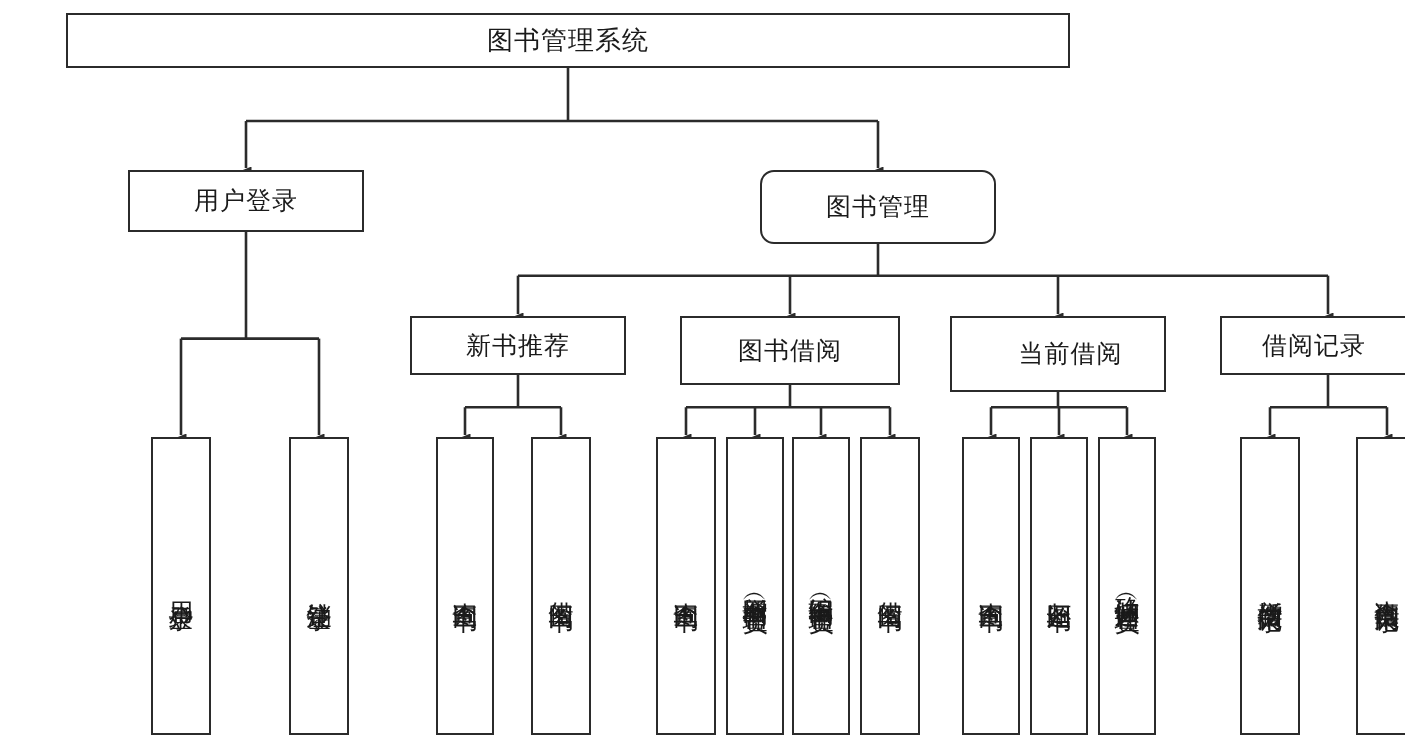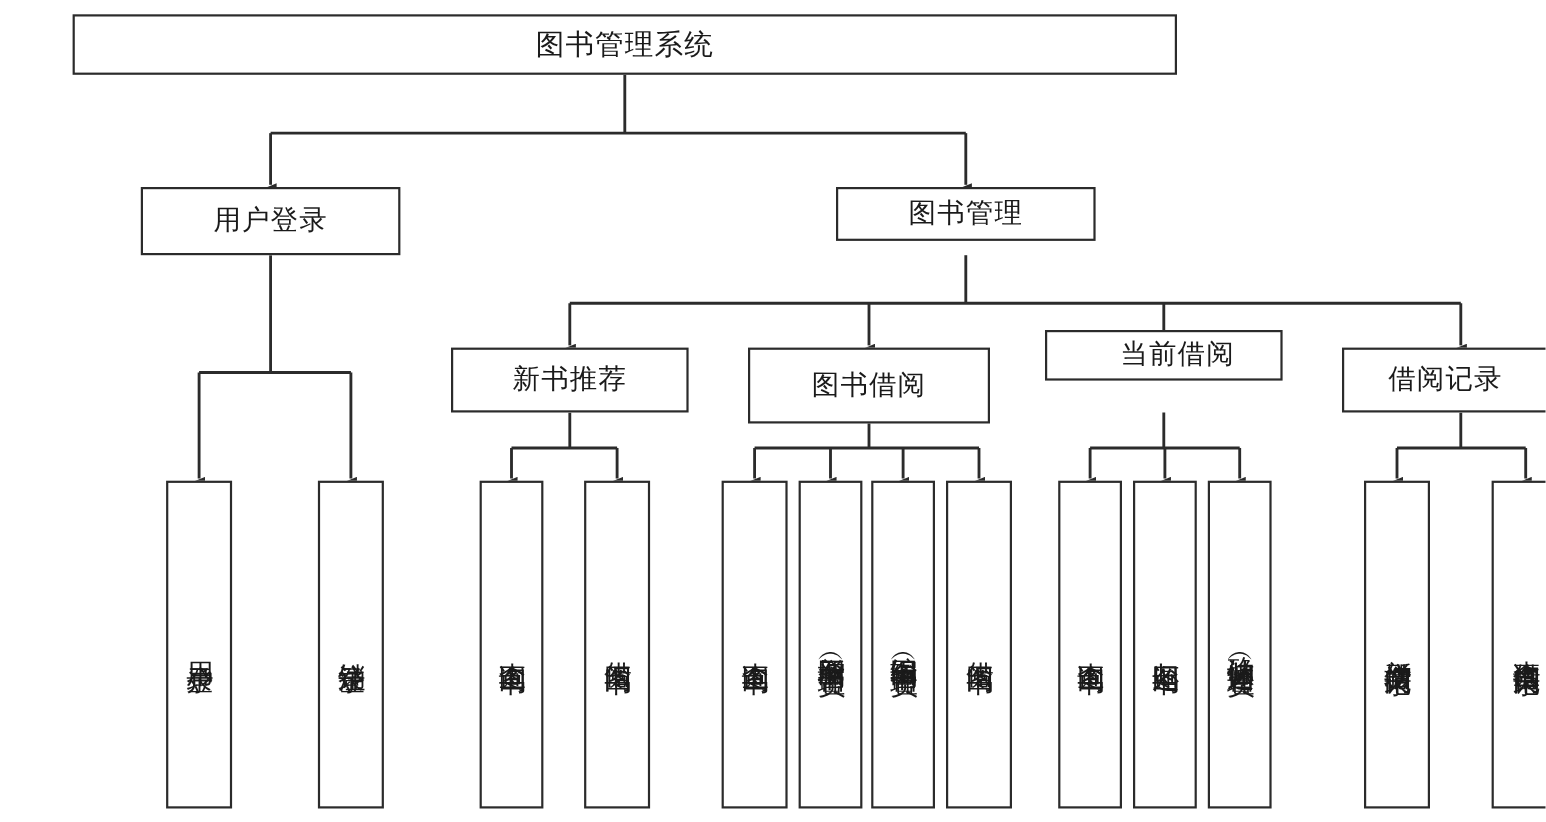--- a/index.html
+++ b/index.html
@@ -112,30 +112,30 @@
         <path d="M1339,407.24 L1339,435" marker-end="url(#arrow)"></path>
       </g>
   </svg>
   <div id="nodes">
       <div class="node horiz root" style="left: 18px; top: 13px; width: 1004px; height: 55px;">
         <span class="label">图书管理系统</span>
       </div>
       <div class="node horiz" style="left: 80px; top: 170px; width: 236px; height: 62px;">
         <span class="label">用户登录</span>
       </div>
-      <div class="node horiz" style="left: 712px; top: 170px; width: 236px; height: 49px;">
+      <div class="node horiz" style="left: 712px; top: 170px; width: 236px; height: 74px; border-radius: 14px;">
         <span class="label">图书管理</span>
       </div>
       <div class="node horiz" style="left: 362px; top: 316px; width: 216px; height: 59px;">
         <span class="label">新书推荐</span>
       </div>
       <div class="node horiz" style="left: 632px; top: 316px; width: 220px; height: 69px;">
         <span class="label">图书借阅</span>
       </div>
-      <div class="node horiz" style="left: 902px; top: 300px; width: 216px; height: 46px; padding-left: 25px;">
+      <div class="node horiz" style="left: 902px; top: 316px; width: 216px; height: 76px; padding-left: 25px;">
         <span class="label">当前借阅</span>
       </div>
       <div class="node horiz" style="left: 1172px; top: 316px; width: 188px; height: 59px;">
         <span class="label">借阅记录</span>
       </div>
       <div class="node vert" style="left: 103px; top: 437px; width: 60px; height: 298px;">
         <span class="label">用户登录</span>
       </div>
       <div class="node vert" style="left: 241px; top: 437px; width: 60px; height: 298px;">
         <span class="label">注销登录</span>

